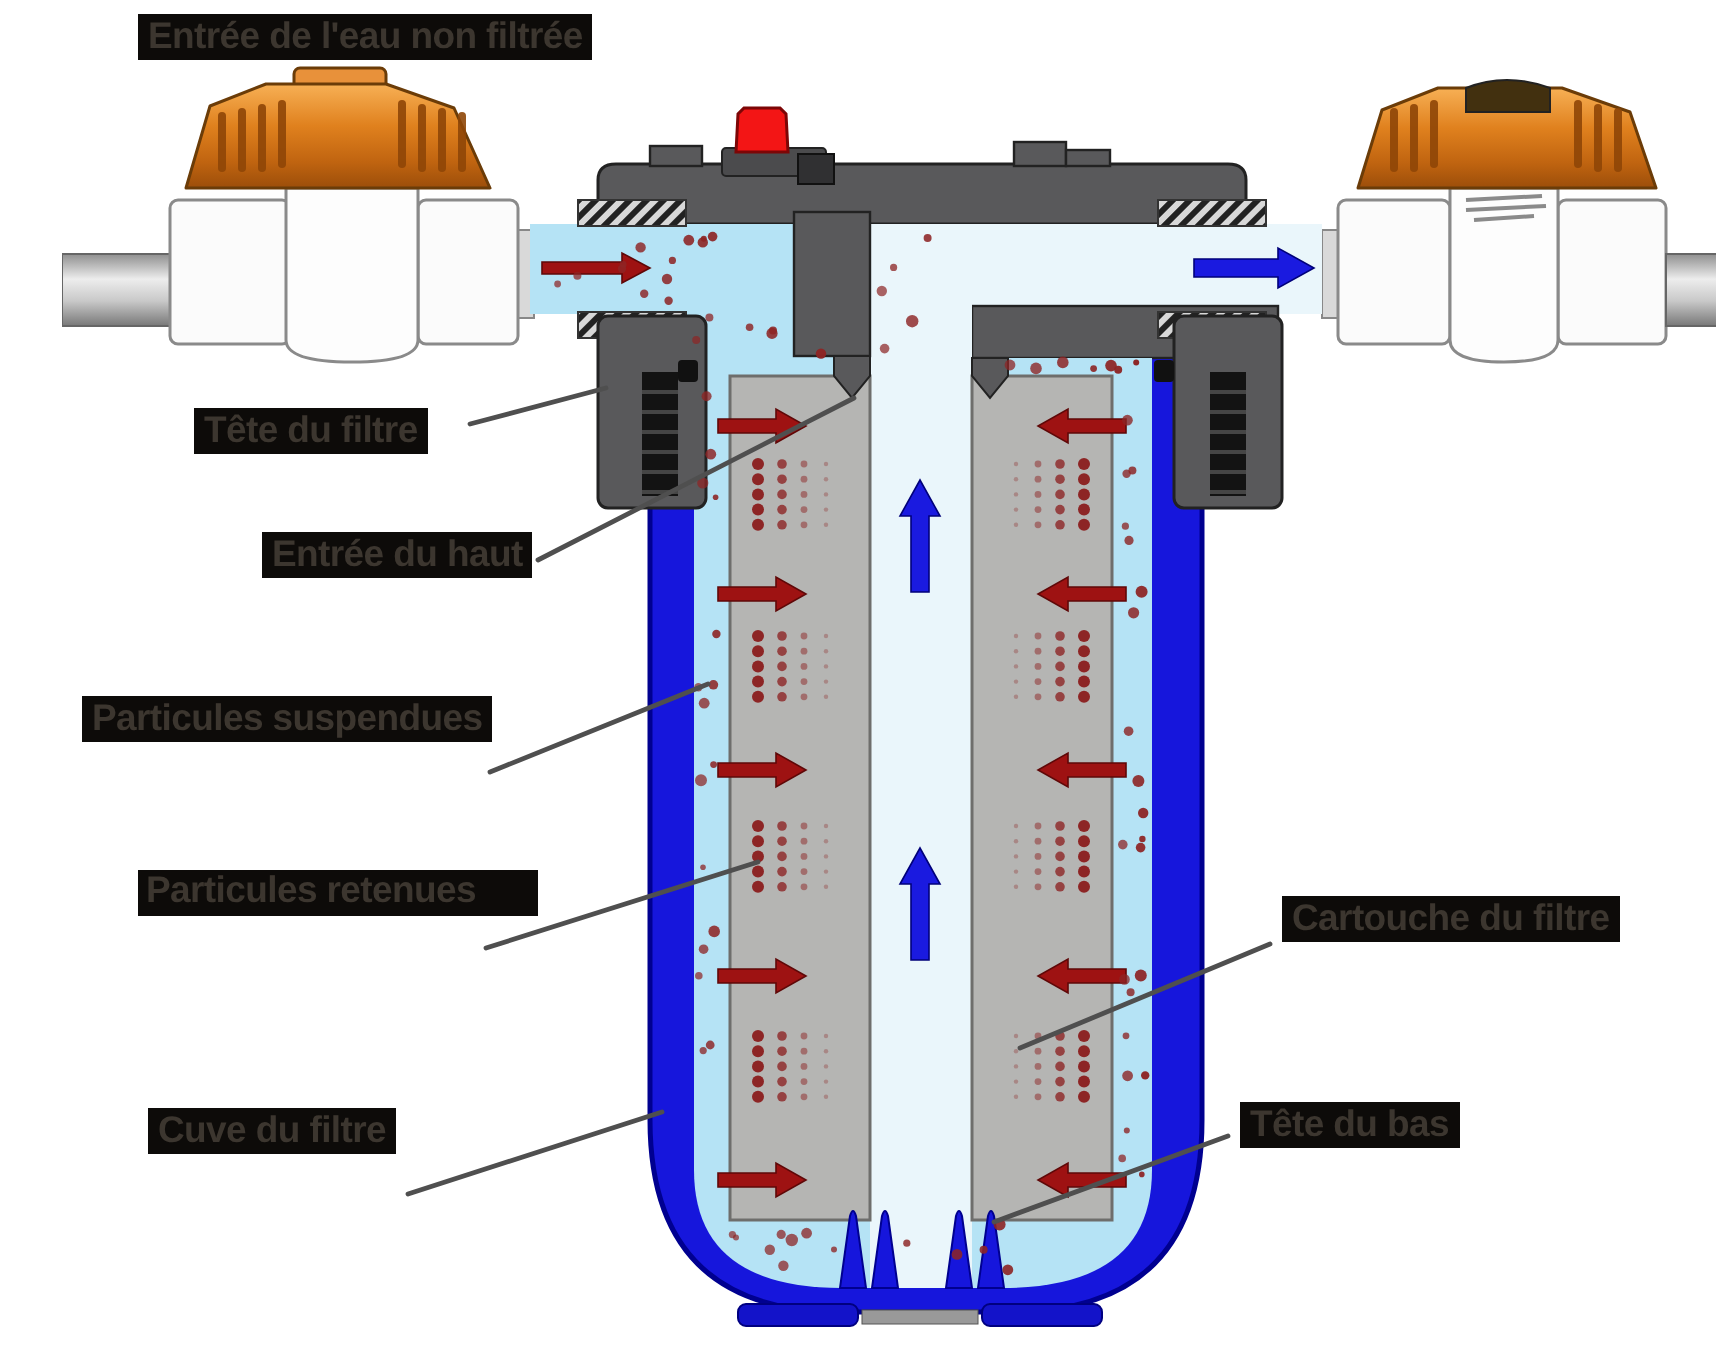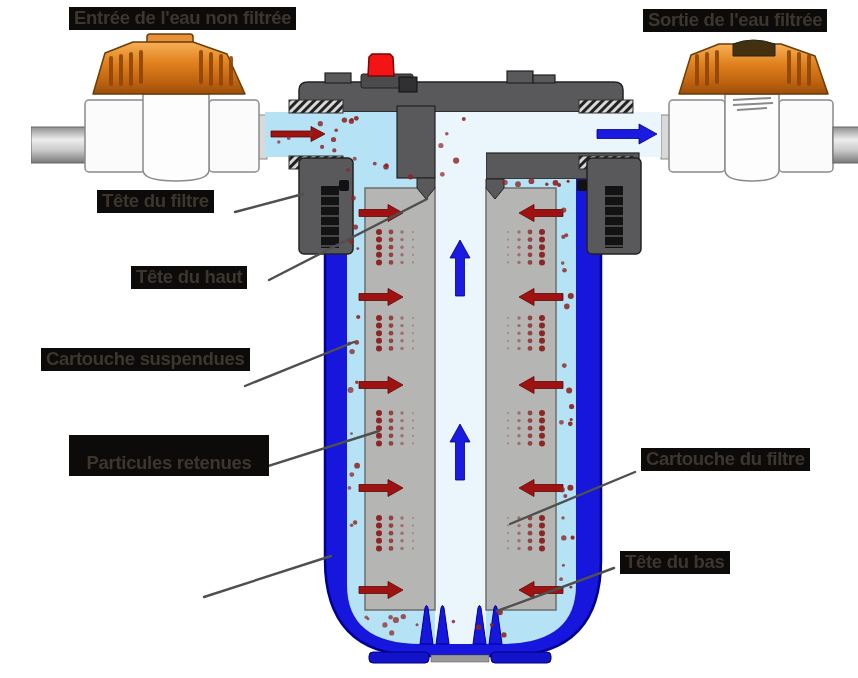--- a/index.html
+++ b/index.html
@@ -2,21 +2,21 @@
 <html><head>
 <meta charset="utf-8">
 <style>
   html,body{margin:0;padding:0;background:#fff;}
   .canvas{position:relative;width:858px;height:678px;background:#ffffff;overflow:hidden;
           font-family:Liberation Sans, sans-serif;margin-left:31px;}
   .canvas svg{position:absolute;left:0;top:0;}
   .lbl{position:absolute;font-weight:700;font-size:18.5px;line-height:1.1;
        letter-spacing:-0.3px;color:#3C362F;background:#0D0B09;
        padding:1px 5px 2px;white-space:nowrap;}
-  .lbl.two{white-space:normal;text-align:center;width:192px;padding:18px 4px 3px;}
+  .lbl.two{white-space:normal;text-align:left;width:192px;padding:0 4px 3px;}
   .lbl.two span{display:block;}
 </style>
 </head>
 <body>
 
 <div class="canvas">
 
 <svg width="858" height="678" viewBox="0 0 858 678">
   <defs>
     <linearGradient id="pipeG" x1="0" y1="0" x2="0" y2="1">
@@ -397,23 +397,23 @@
         <line x1="238" y1="280" x2="396" y2="199" stroke="#4F4F4F" stroke-width="2.4" stroke-linecap="round"></line>
         <line x1="214" y1="386" x2="323" y2="342" stroke="#4F4F4F" stroke-width="2.4" stroke-linecap="round"></line>
         <line x1="212" y1="474" x2="348" y2="431" stroke="#4F4F4F" stroke-width="2.4" stroke-linecap="round"></line>
         <line x1="173" y1="597" x2="300" y2="556" stroke="#4F4F4F" stroke-width="2.4" stroke-linecap="round"></line>
         <line x1="604" y1="472" x2="479" y2="524" stroke="#4F4F4F" stroke-width="2.4" stroke-linecap="round"></line>
         <line x1="583" y1="568" x2="466" y2="611" stroke="#4F4F4F" stroke-width="2.4" stroke-linecap="round"></line>
       </g>
 </svg>
 
 <div class="lbl" style="left:38px;top:7px">Entrée de l'eau non filtrée</div>
-<div class="lbl" style="left:612px;top:9px">Sortie de l'eau filtrée</div>
-<div class="lbl" style="left:66px;top:190px">Tête du filtre</div>
-<div class="lbl" style="left:100px;top:266px">Tête du haut</div>
-<div class="lbl" style="left:10px;top:348px">Cartouche suspendues</div>
+<div class="lbl" style="left:66px;top:204px">Tête du filtre</div>
+<div class="lbl" style="left:100px;top:266px">Entrée du haut</div>
+<div class="lbl" style="left:10px;top:348px">Particules suspendues</div>
 <div class="lbl two" style="left:38px;top:435px">
   <span>Particules retenues</span>
 </div>
+<div class="lbl" style="left:43px;top:554px">Cuve du filtre</div>
 <div class="lbl" style="left:610px;top:448px">Cartouche du filtre</div>
 <div class="lbl" style="left:589px;top:551px">Tête du bas</div>
 
 </div>
 
 </body></html>

